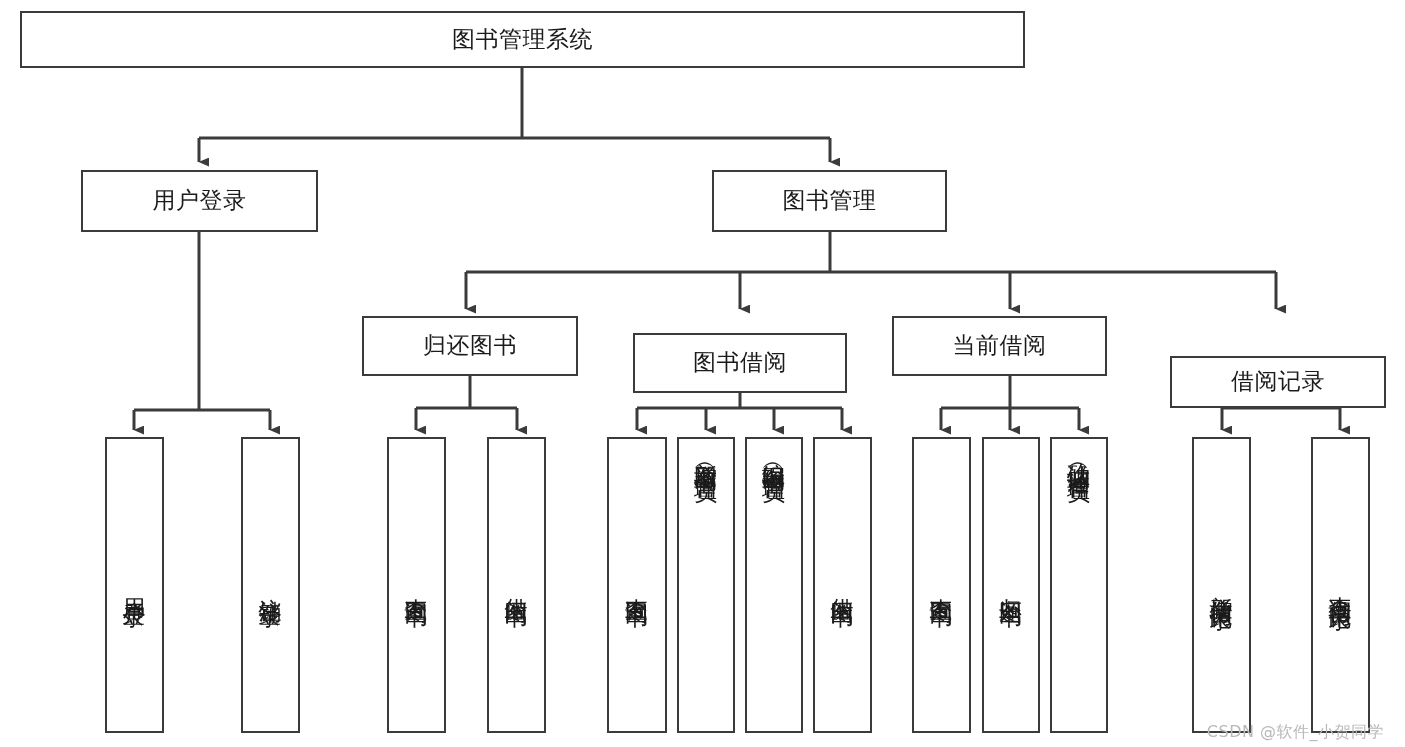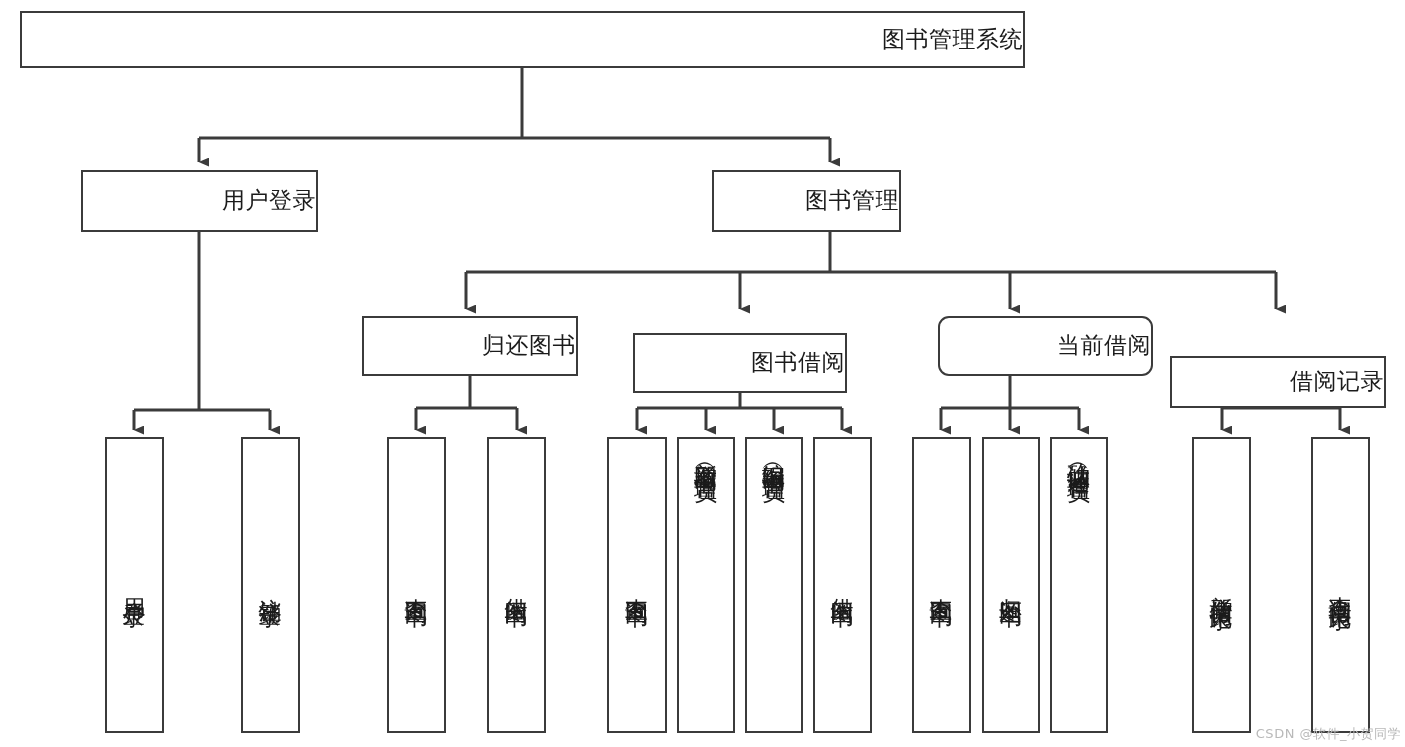--- a/index.html
+++ b/index.html
@@ -26,21 +26,21 @@
     height: 747px;
     pointer-events: none;
   }
   .node {
     position: absolute;
     box-sizing: border-box;
     border: 2.5px solid #3b3b3b;
     background: #ffffff;
     display: flex;
     align-items: center;
-    justify-content: flex-end;
+    justify-content: center;
     z-index: 3;
   }
   .node .label {
     font-size: 23px;
     line-height: 1.12;
     color: #1b1b1b;
     letter-spacing: 0.5px;
     white-space: nowrap;
   }
   .node.leaf {
@@ -58,23 +58,23 @@
   }
   .node.leaf.mid .label {
     margin-top: auto;
     margin-bottom: auto;
   }
   .node.leaf.topalign .label {
     margin-top: 6px;
   }
   #watermark {
     position: absolute;
-    right: 4px;
+    right: 21px;
     bottom: 4px;
-    font-size: 13px;
+    font-size: 16px;
     color: #b9b9b9;
     letter-spacing: 0.5px;
     z-index: 6;
     white-space: nowrap;
   }
 </style>
 </head>
 <body>
 
 <div id="canvas">
@@ -130,33 +130,33 @@
   </svg>
 
   <div class="node" style="left:20px; top:11px; width:1005px; height:57px;">
     <span class="label">图书管理系统</span>
   </div>
 
   <div class="node" style="left:81px; top:170px; width:237px; height:62px;">
     <span class="label">用户登录</span>
   </div>
 
-  <div class="node" style="left:712px; top:170px; width:189px; height:62px;">
+  <div class="node" style="left:712px; top:170px; width:235px; height:62px;">
     <span class="label">图书管理</span>
   </div>
 
   <div class="node" style="left:362px; top:316px; width:216px; height:60px;">
     <span class="label">归还图书</span>
   </div>
 
   <div class="node" style="left:633px; top:316px; width:214px; height:60px;margin-top:17px;">
     <span class="label">图书借阅</span>
   </div>
 
-  <div class="node" style="left:938px; top:316px; width:215px; height:60px;border-radius:11px;">
+  <div class="node" style="left:892px; top:316px; width:215px; height:60px;">
     <span class="label">当前借阅</span>
   </div>
 
   <div class="node" style="left:1170px; top:316px; width:216px; height:52px;margin-top:40px;">
     <span class="label">借阅记录</span>
   </div>
 
   <div class="node leaf mid" style="left:105px; top:437px; width:59px; height:296px;">
     <span class="label">用户登录</span>
   </div>

